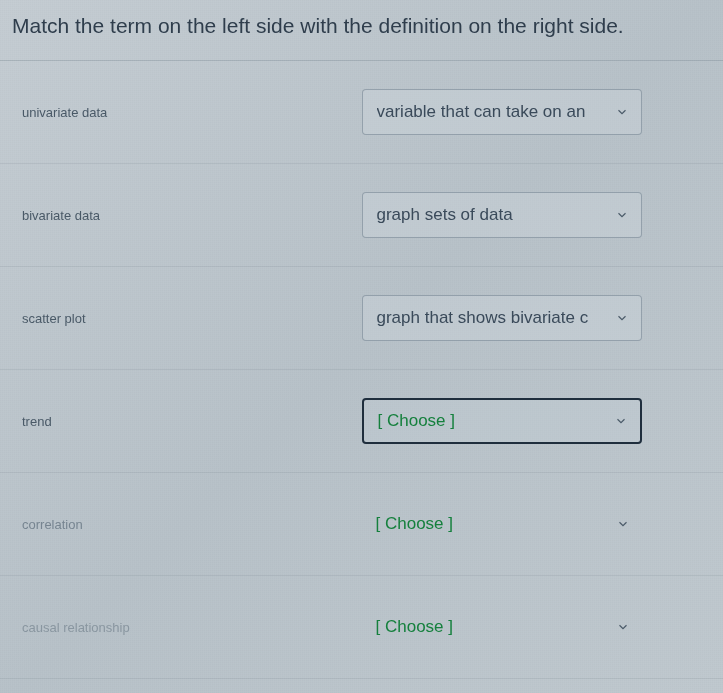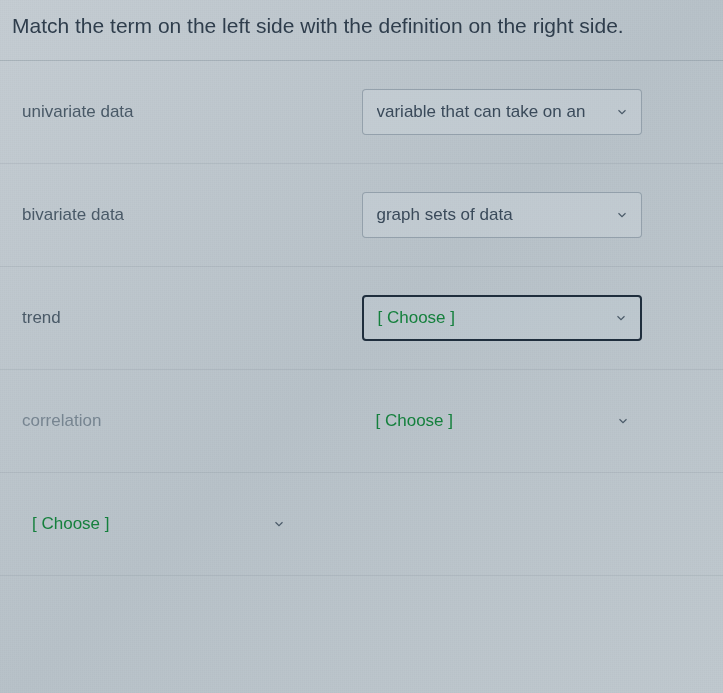--- a/index.html
+++ b/index.html
@@ -34,21 +34,21 @@
       padding: 0;
     }
     .match-row {
       display: flex;
       align-items: center;
       padding: 28px 18px;
       border-bottom: 1px solid rgba(120,135,145,0.18);
     }
     .term {
       flex: 0 0 50%;
-      font-size: 17px;
+      font-size: 13px;
       color: #4a5a68;
       padding-left: 4px;
     }
     .select-wrap {
       flex: 0 0 50%;
       display: flex;
       justify-content: flex-start;
     }
     .select {
       width: 280px;
@@ -133,20 +133,33 @@
         <span class="select-text">graph sets of data</span>
         <span class="chev">
             <svg viewBox="0 0 24 24">
               <path d="M6 9l6 6 6-6"></path>
             </svg>
           </span>
       </div>
     </div>
   </div>
 
+  <div class="match-row">
+    <div class="term">scatter plot</div>
+    <div class="select-wrap">
+      <div class="select">
+        <span class="select-text">graph that shows bivariate c</span>
+        <span class="chev">
+            <svg viewBox="0 0 24 24">
+              <path d="M6 9l6 6 6-6"></path>
+            </svg>
+          </span>
+      </div>
+    </div>
+  </div>
 
   <div class="match-row">
     <div class="term">trend</div>
     <div class="select-wrap">
       <div class="select focused">
         <span class="select-text placeholder">[ Choose ]</span>
         <span class="chev">
             <svg viewBox="0 0 24 24">
               <path d="M6 9l6 6 6-6"></path>
             </svg>
@@ -163,20 +176,21 @@
         <span class="chev">
             <svg viewBox="0 0 24 24">
               <path d="M6 9l6 6 6-6"></path>
             </svg>
           </span>
       </div>
     </div>
   </div>
 
   <div class="match-row">
+    <div class="term more-faded">causal relationship</div>
     <div class="select-wrap">
       <div class="select plain">
         <span class="select-text placeholder">[ Choose ]</span>
         <span class="chev">
             <svg viewBox="0 0 24 24">
               <path d="M6 9l6 6 6-6"></path>
             </svg>
           </span>
       </div>
     </div>

